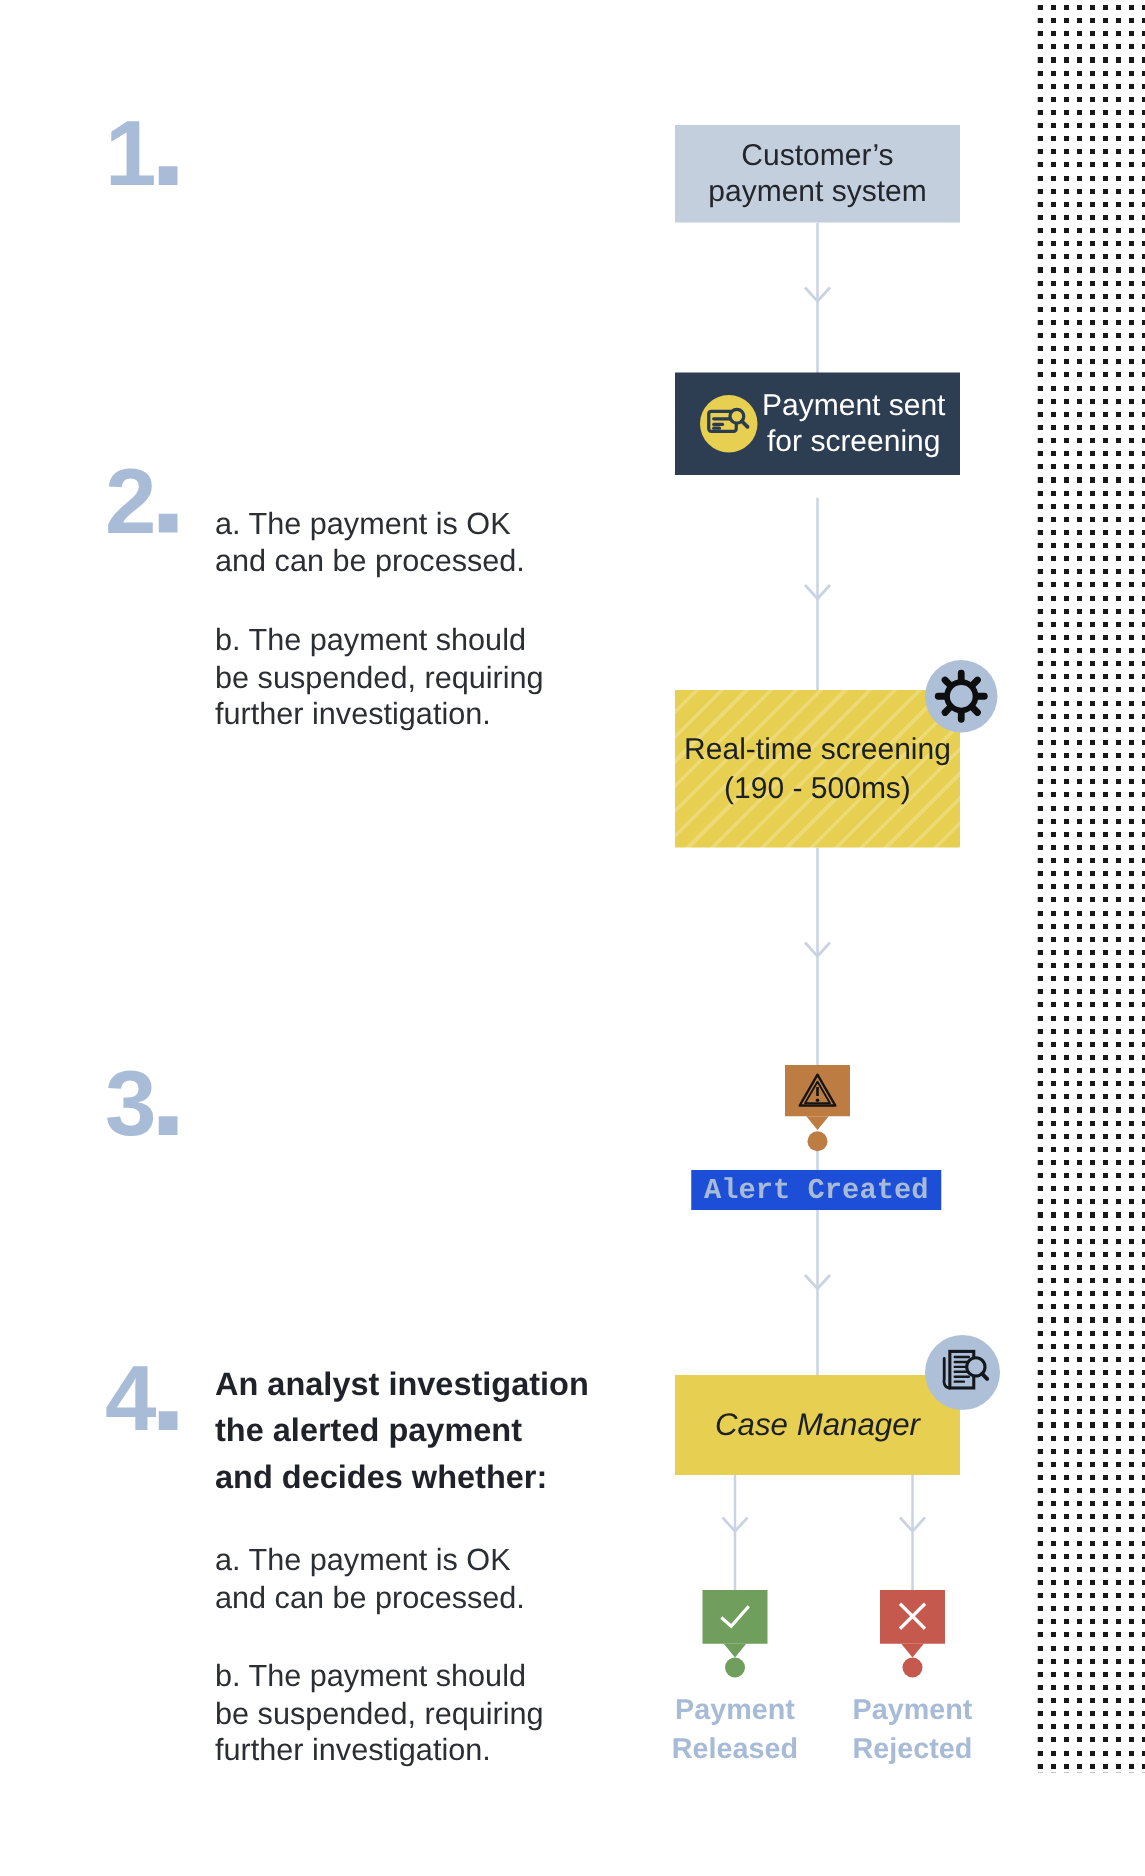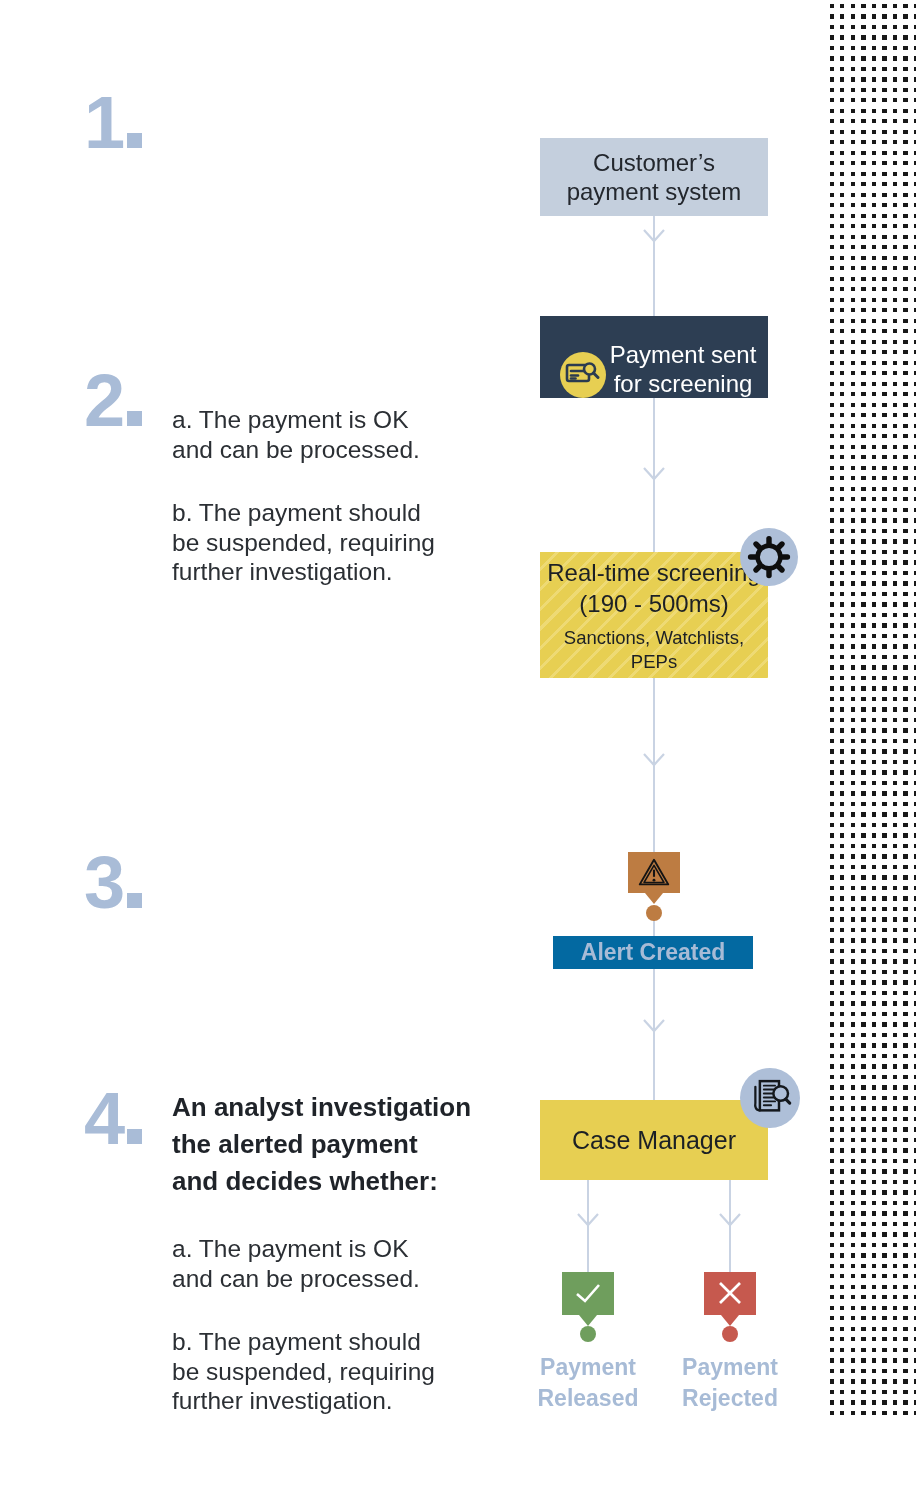--- a/index.html
+++ b/index.html
@@ -18,41 +18,41 @@
   .step-title{
     font-size:26px;font-weight:bold;line-height:37px;color:#1f2329;white-space:pre-line;
   }
   .step-item{
     font-size:24.5px;line-height:29.5px;color:#2b2f34;white-space:pre-line;margin-top:34px;
   }
   
   .box{position:absolute;left:540px;width:228px;z-index:1;box-sizing:border-box;}
   #box-customer{
     top:100px;height:78px;background:#c4cfdd;display:flex;align-items:center;justify-content:center;
-    text-align:center;font-size:24px;line-height:29px;color:#23272d;white-space:pre-line;margin-top:38px;
+    text-align:center;font-size:24px;line-height:29px;color:#23272d;white-space:pre-line;
   }
   #box-navy{
-    top:316px;height:82px;background:#2d3e53;color:#ffffff;display:flex;align-items:flex-end;
+    top:298px;height:82px;background:#2d3e53;color:#ffffff;display:flex;align-items:center;
     padding:0 8px 0 20px;
   }
   .navy-icon{
     width:46px;height:46px;border-radius:50%;background:#e7cf52;flex:none;
     display:flex;align-items:center;justify-content:center;
   }
   .navy-label{flex:1;text-align:center;font-size:24px;line-height:29px;white-space:pre-line;}
   #box-screening{
     top:552px;height:126px;
     background:repeating-linear-gradient(135deg,#e7cf52 0 11px,#eeda74 11px 14px);
     color:#1c2025;text-align:center;display:flex;flex-direction:column;justify-content:center;
   }
   .screening-title,.screening-sub{font-size:24px;line-height:31px;}
   .screening-caption{font-size:18.5px;line-height:24px;margin-top:7px;}
   #box-case{
     top:1100px;height:80px;background:#e7cf52;display:flex;align-items:center;justify-content:center;
-    font-size:25px;color:#1c2025;
+    font-size:25px;color:#1c2025;font-style:italic;
   }
   .badge{
     position:absolute;border-radius:50%;background:#aebfd8;z-index:2;
     display:flex;align-items:center;justify-content:center;
   }
   #badge-gear{left:740px;top:528px;width:58px;height:58px;}
   #badge-doc{left:740px;top:1068px;width:60px;height:60px;}
   .connector{position:absolute;z-index:0;}
   .pin{position:absolute;z-index:1;}
   .pin::after{
@@ -66,21 +66,21 @@
     display:flex;align-items:center;justify-content:center;}
   #rejected-pin{left:704px;top:1272px;width:52px;height:43px;background:#c6594e;color:#c6594e;
     display:flex;align-items:center;justify-content:center;}
   .dot{position:absolute;width:16px;height:16px;border-radius:50%;z-index:1;}
   #alert-dot{left:646px;top:905px;background:#bd7c42;}
   #released-dot{left:580px;top:1326px;background:#6f9e5d;}
   #rejected-dot{left:722px;top:1326px;background:#c6594e;}
   .flow-label{
     position:absolute;text-align:center;font-weight:bold;color:#a7bbd6;z-index:2;white-space:pre-line;
   }
-  #alert-label{left:553px;top:936px;width:200px;font-size:23px;background:#0369a1;padding:3px 0;}
+  #alert-label{left:553px;top:936px;width:200px;font-size:23px;background:#1d4ed8;padding:3px 0;font-family:Liberation Mono, monospace;}
   #released-label{left:513px;top:1352px;width:150px;font-size:23px;line-height:31px;}
   #rejected-label{left:655px;top:1352px;width:150px;font-size:23px;line-height:31px;}
   
   #dots{
     position:absolute;left:830px;top:4px;width:86px;height:1414px;z-index:0;
     background-image:
       repeating-linear-gradient(to right,#181818 0 4px,#ffffff 4px 10.5px),
       repeating-linear-gradient(to bottom,#181818 0 4px,#ffffff 4px 10.5px);
     background-blend-mode:lighten;
   }
@@ -166,21 +166,20 @@
         </g>
       </svg>
     </span>
     <span class="navy-label">Payment sent
 for screening</span>
   </div>
 
   <div class="box" id="box-screening">
     <div class="screening-title">Real-time screening</div>
     <div class="screening-sub">(190 - 500ms)</div>
-    <div class="screening-caption">Sanctions, Watchlists, PEPs</div>
   </div>
 
   <div class="badge" id="badge-gear">
     <svg width="52" height="52" viewBox="0 0 48 48">
       <g stroke="#0e0e0e" fill="none">
         <circle cx="24" cy="24" r="10.5" stroke-width="4.2"></circle>
         <g stroke-width="5" stroke-linecap="round">
           <line x1="36.5" y1="24" x2="41" y2="24"></line>
           <line x1="32.8" y1="32.8" x2="36" y2="36"></line>
           <line x1="24" y1="36.5" x2="24" y2="41"></line>

